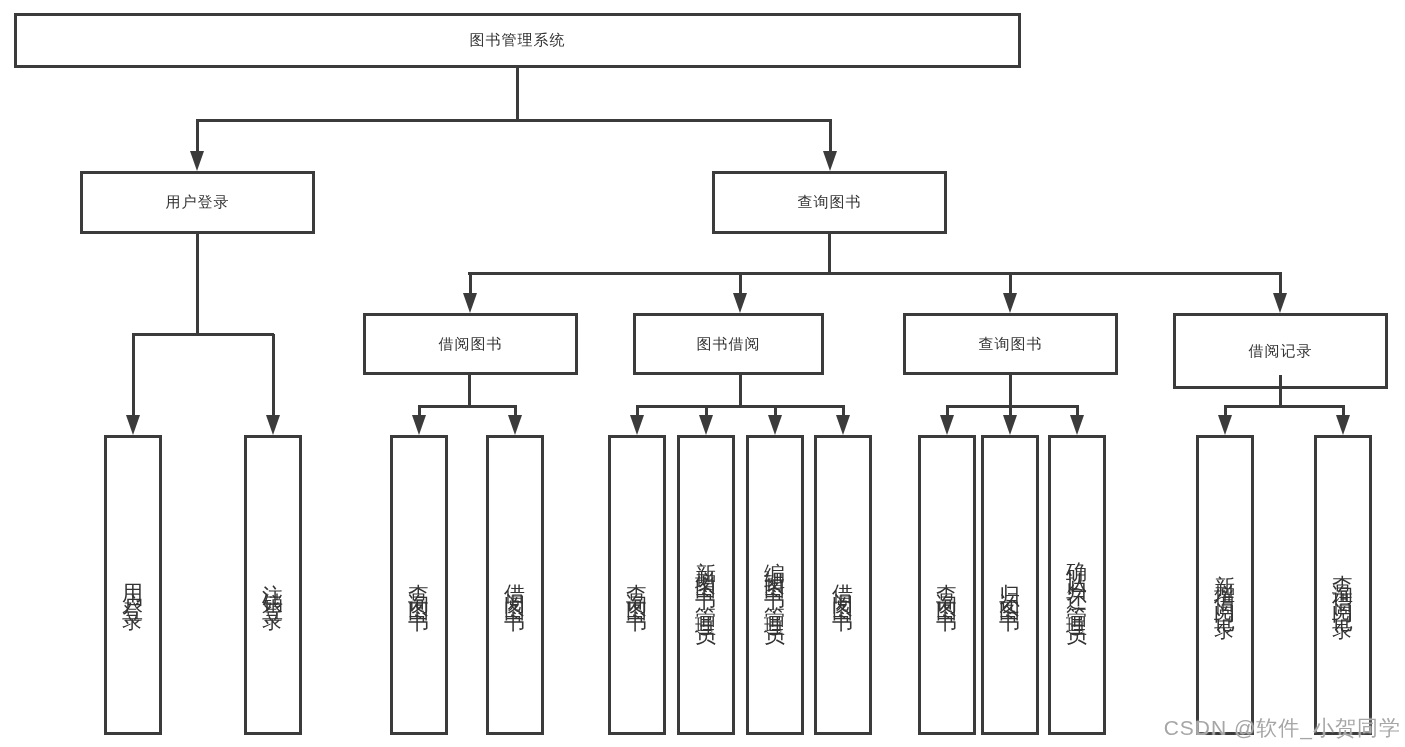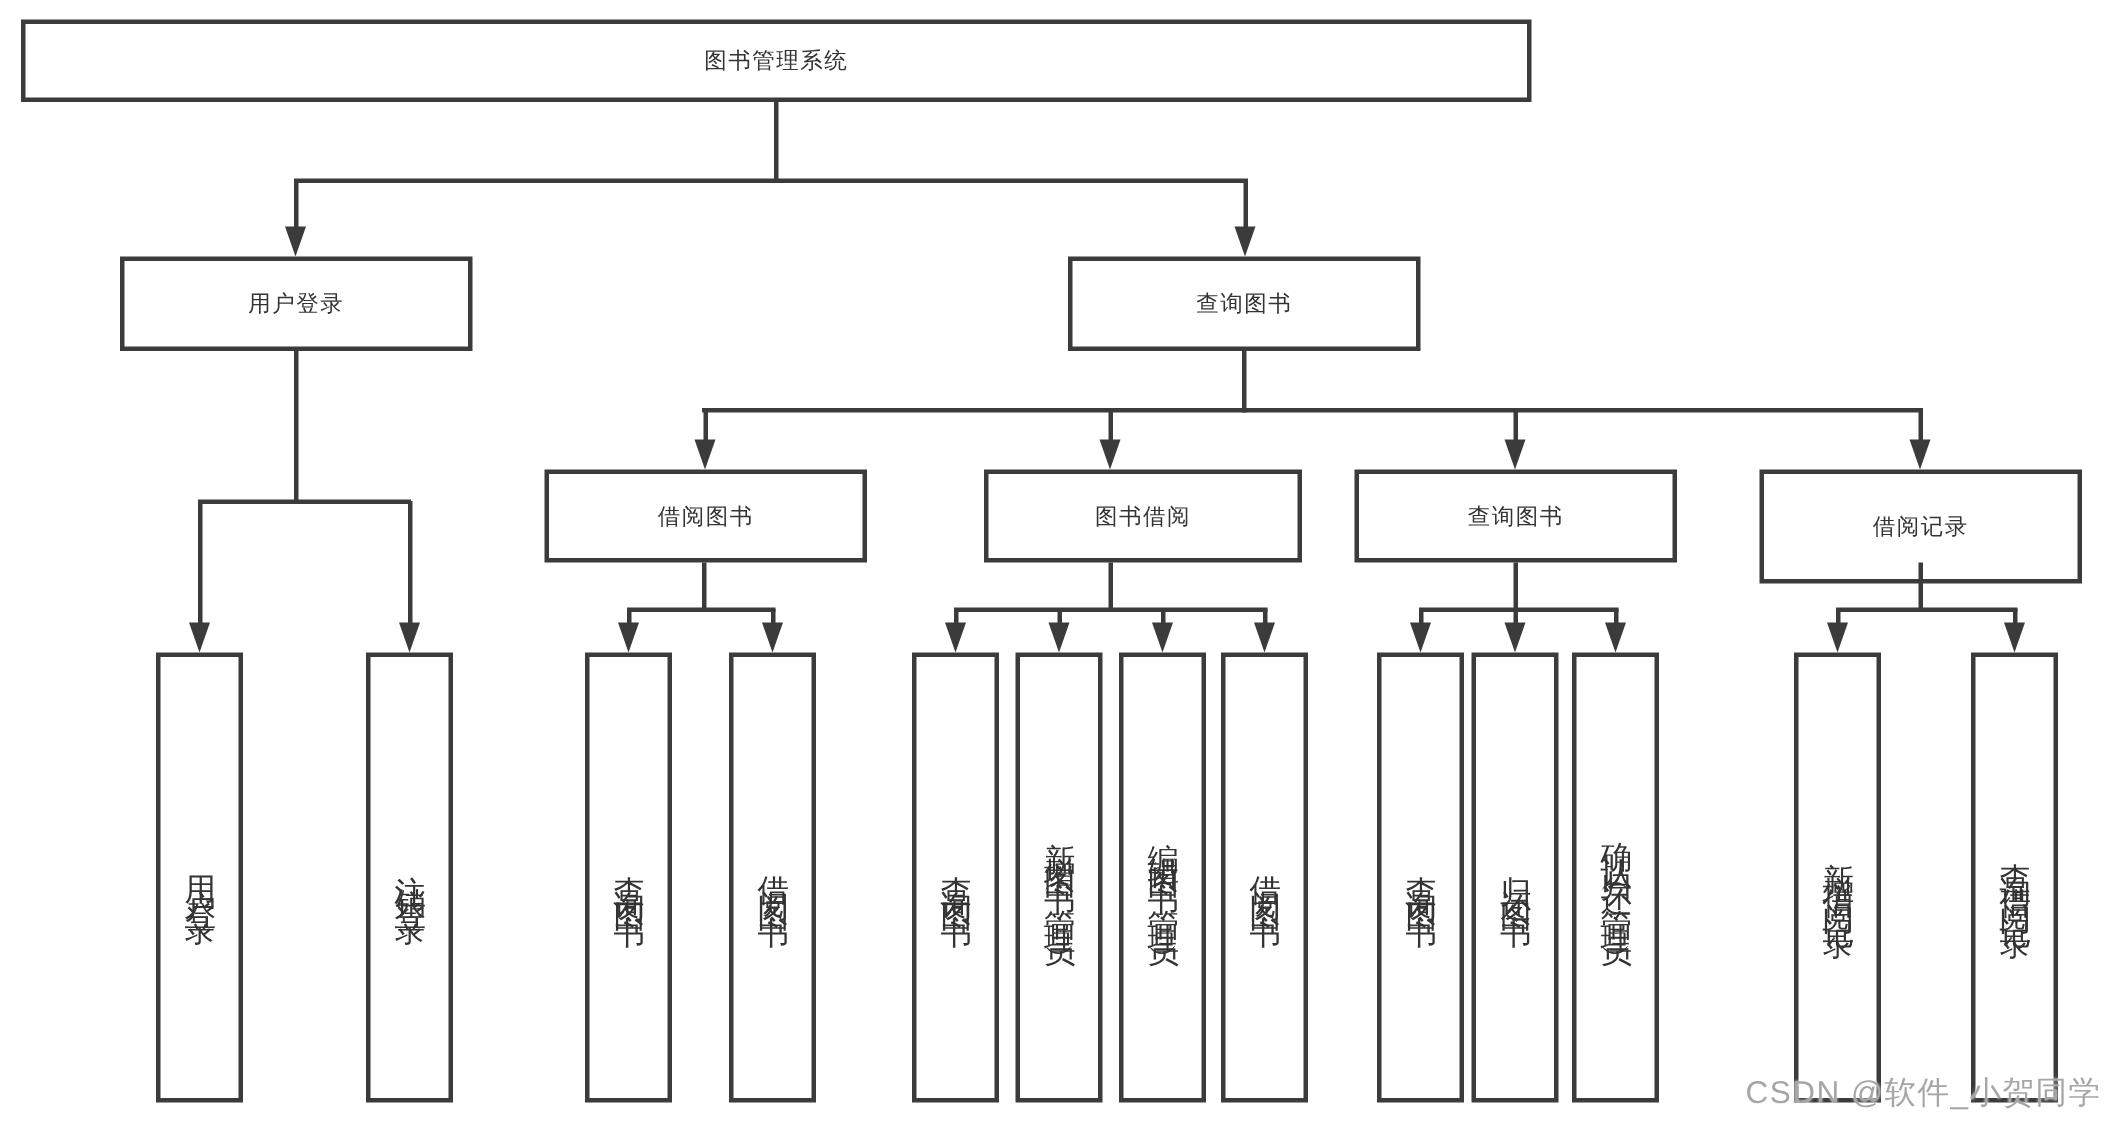--- a/index.html
+++ b/index.html
@@ -95,21 +95,21 @@
   <div class="arrow" style="left:266px;top:334px;height:101px"></div>
 
   <div class="vline" style="left:828px;top:234px;height:41px"></div>
   <div class="hline" style="left:468px;top:272px;width:814px"></div>
   <div class="arrow" style="left:463px;top:273px;height:40px"></div>
   <div class="arrow" style="left:733px;top:273px;height:40px"></div>
   <div class="arrow" style="left:1003px;top:273px;height:40px"></div>
   <div class="arrow" style="left:1273px;top:273px;height:40px"></div>
 
   <div class="box" style="left:363px;top:313px;width:215px;height:62px">借阅图书</div>
-  <div class="box" style="left:656px;top:313px;width:212px;height:62px">图书借阅</div>
+  <div class="box" style="left:633px;top:313px;width:191px;height:62px">图书借阅</div>
   <div class="box" style="left:903px;top:313px;width:215px;height:62px">查询图书</div>
   <div class="box" style="left:1173px;top:313px;width:215px;height:76px">借阅记录</div>
 
   <div class="vline" style="left:468px;top:375px;height:33px"></div>
   <div class="hline" style="left:418px;top:405px;width:99px"></div>
   <div class="arrow" style="left:412px;top:406px;height:29px"></div>
   <div class="arrow" style="left:508px;top:406px;height:29px"></div>
 
   <div class="vline" style="left:739px;top:375px;height:33px"></div>
   <div class="hline" style="left:636px;top:405px;width:209px"></div>

